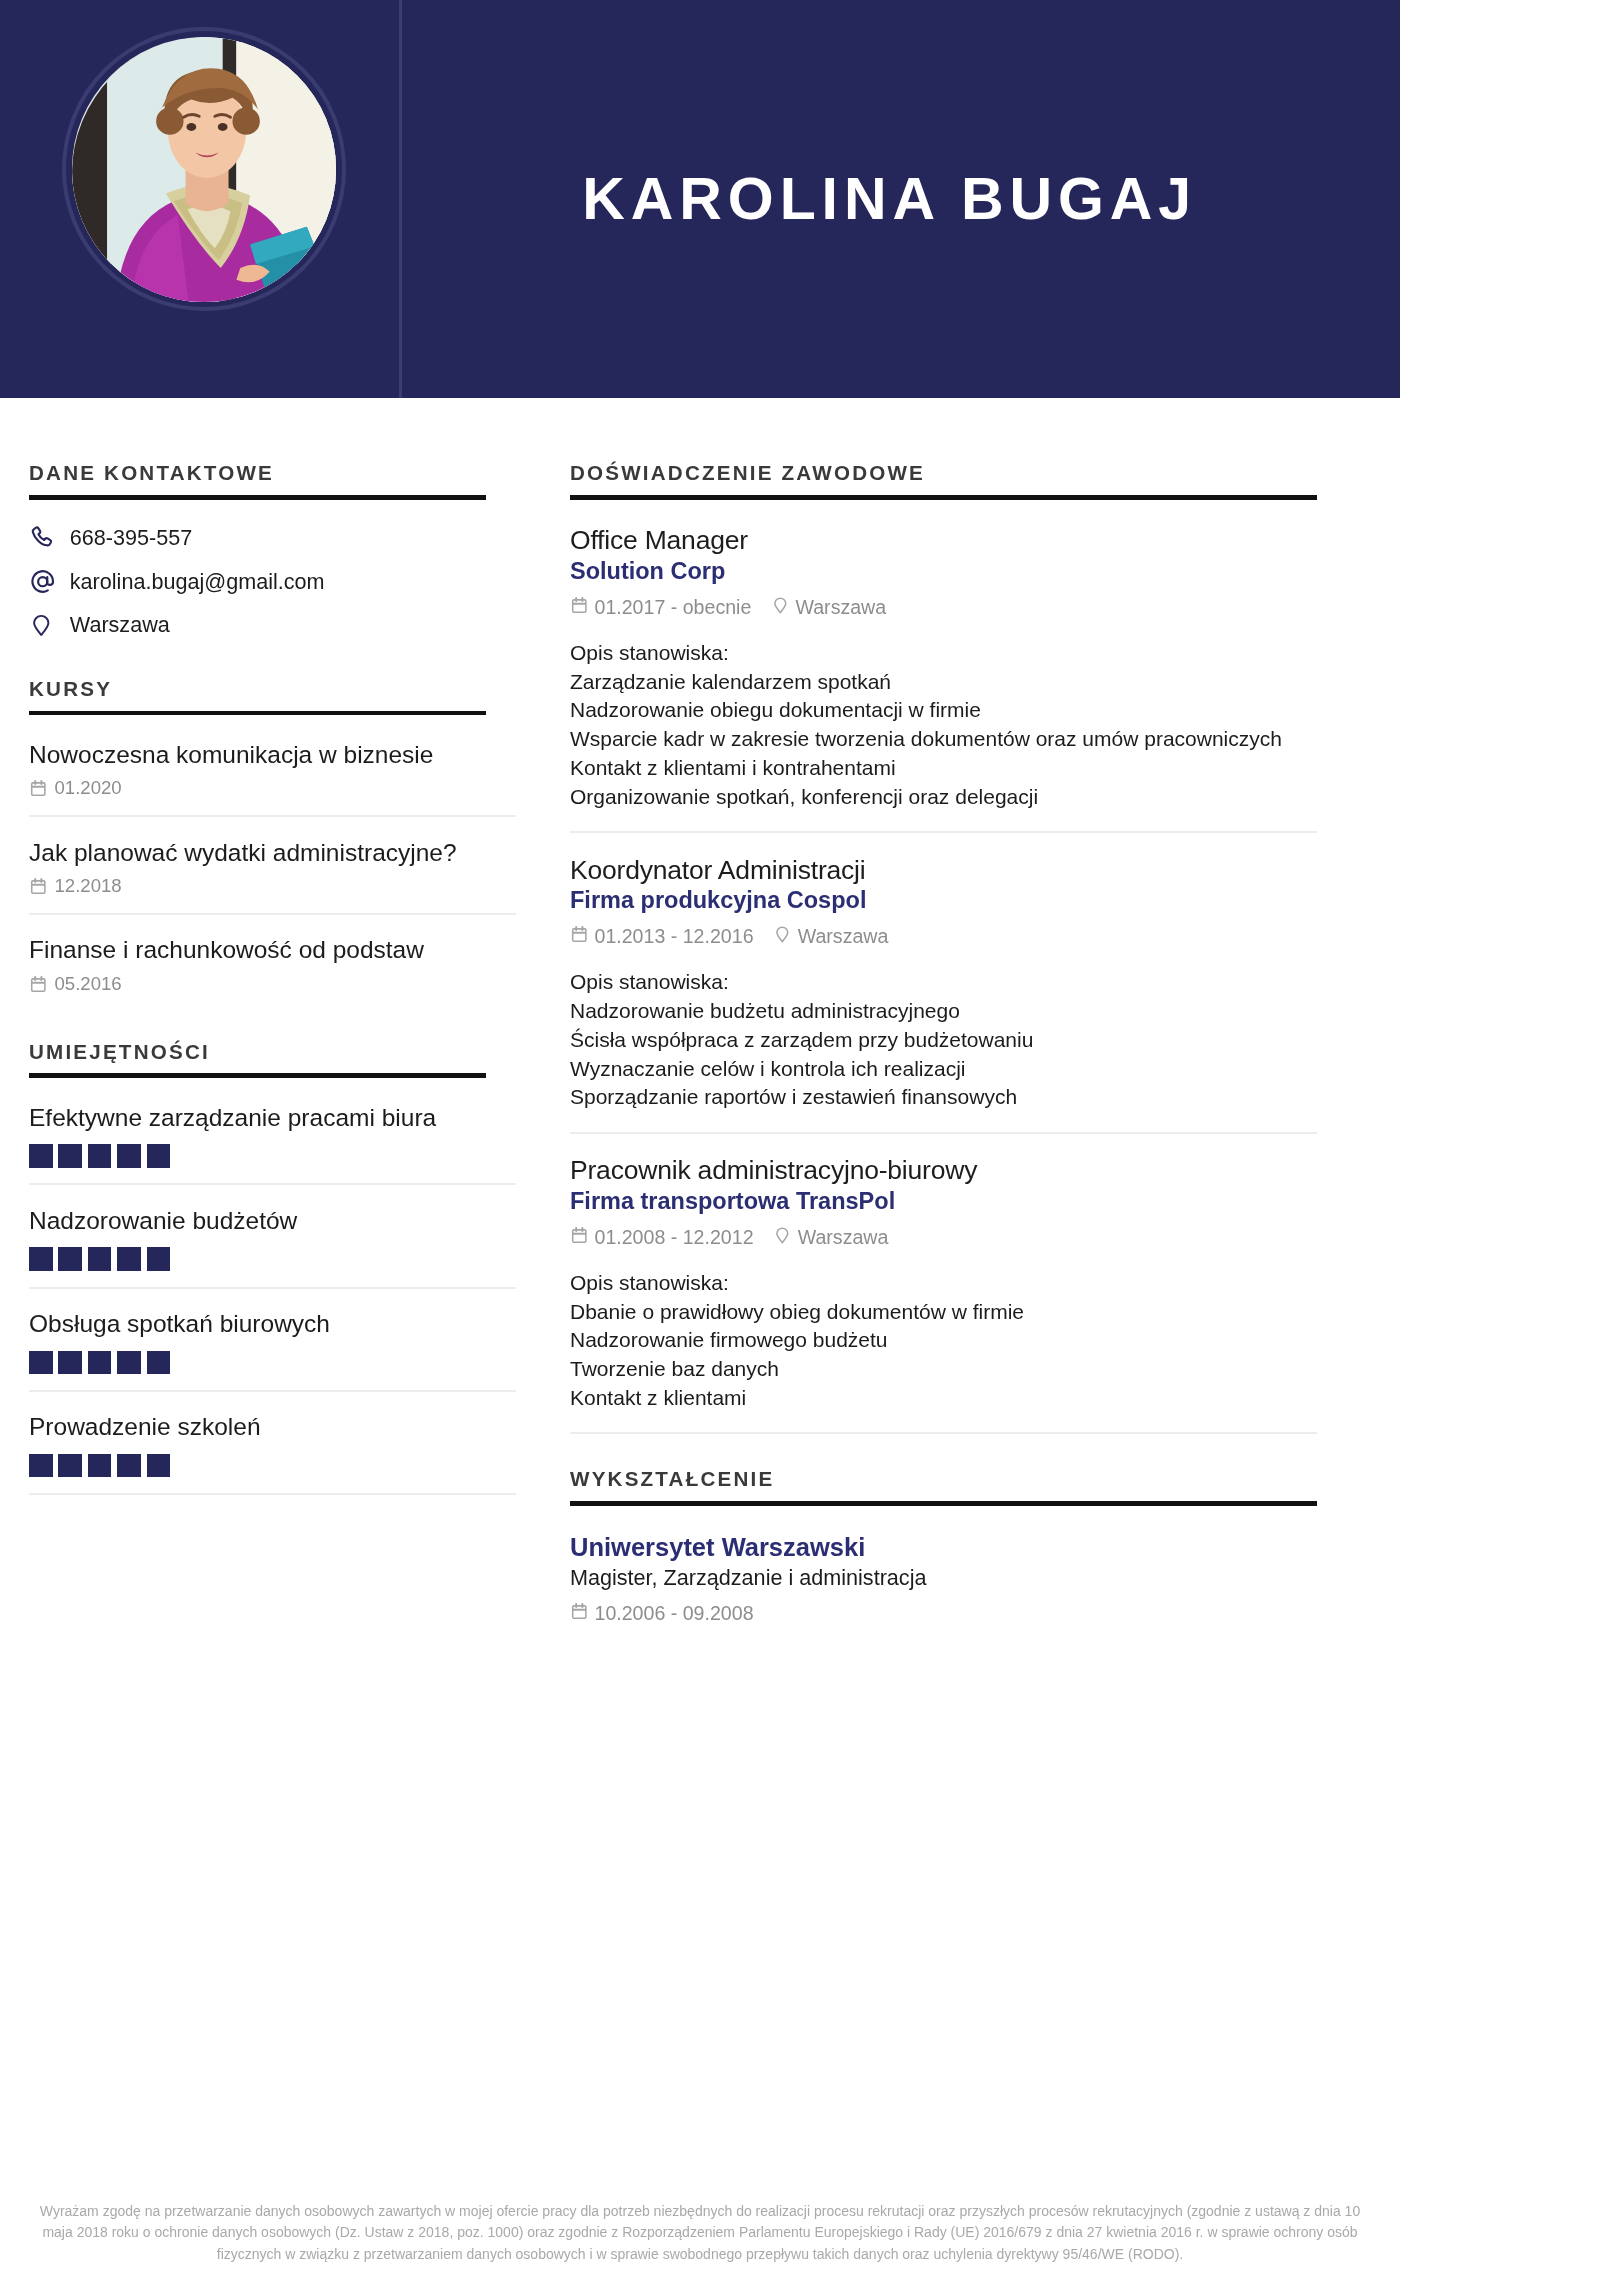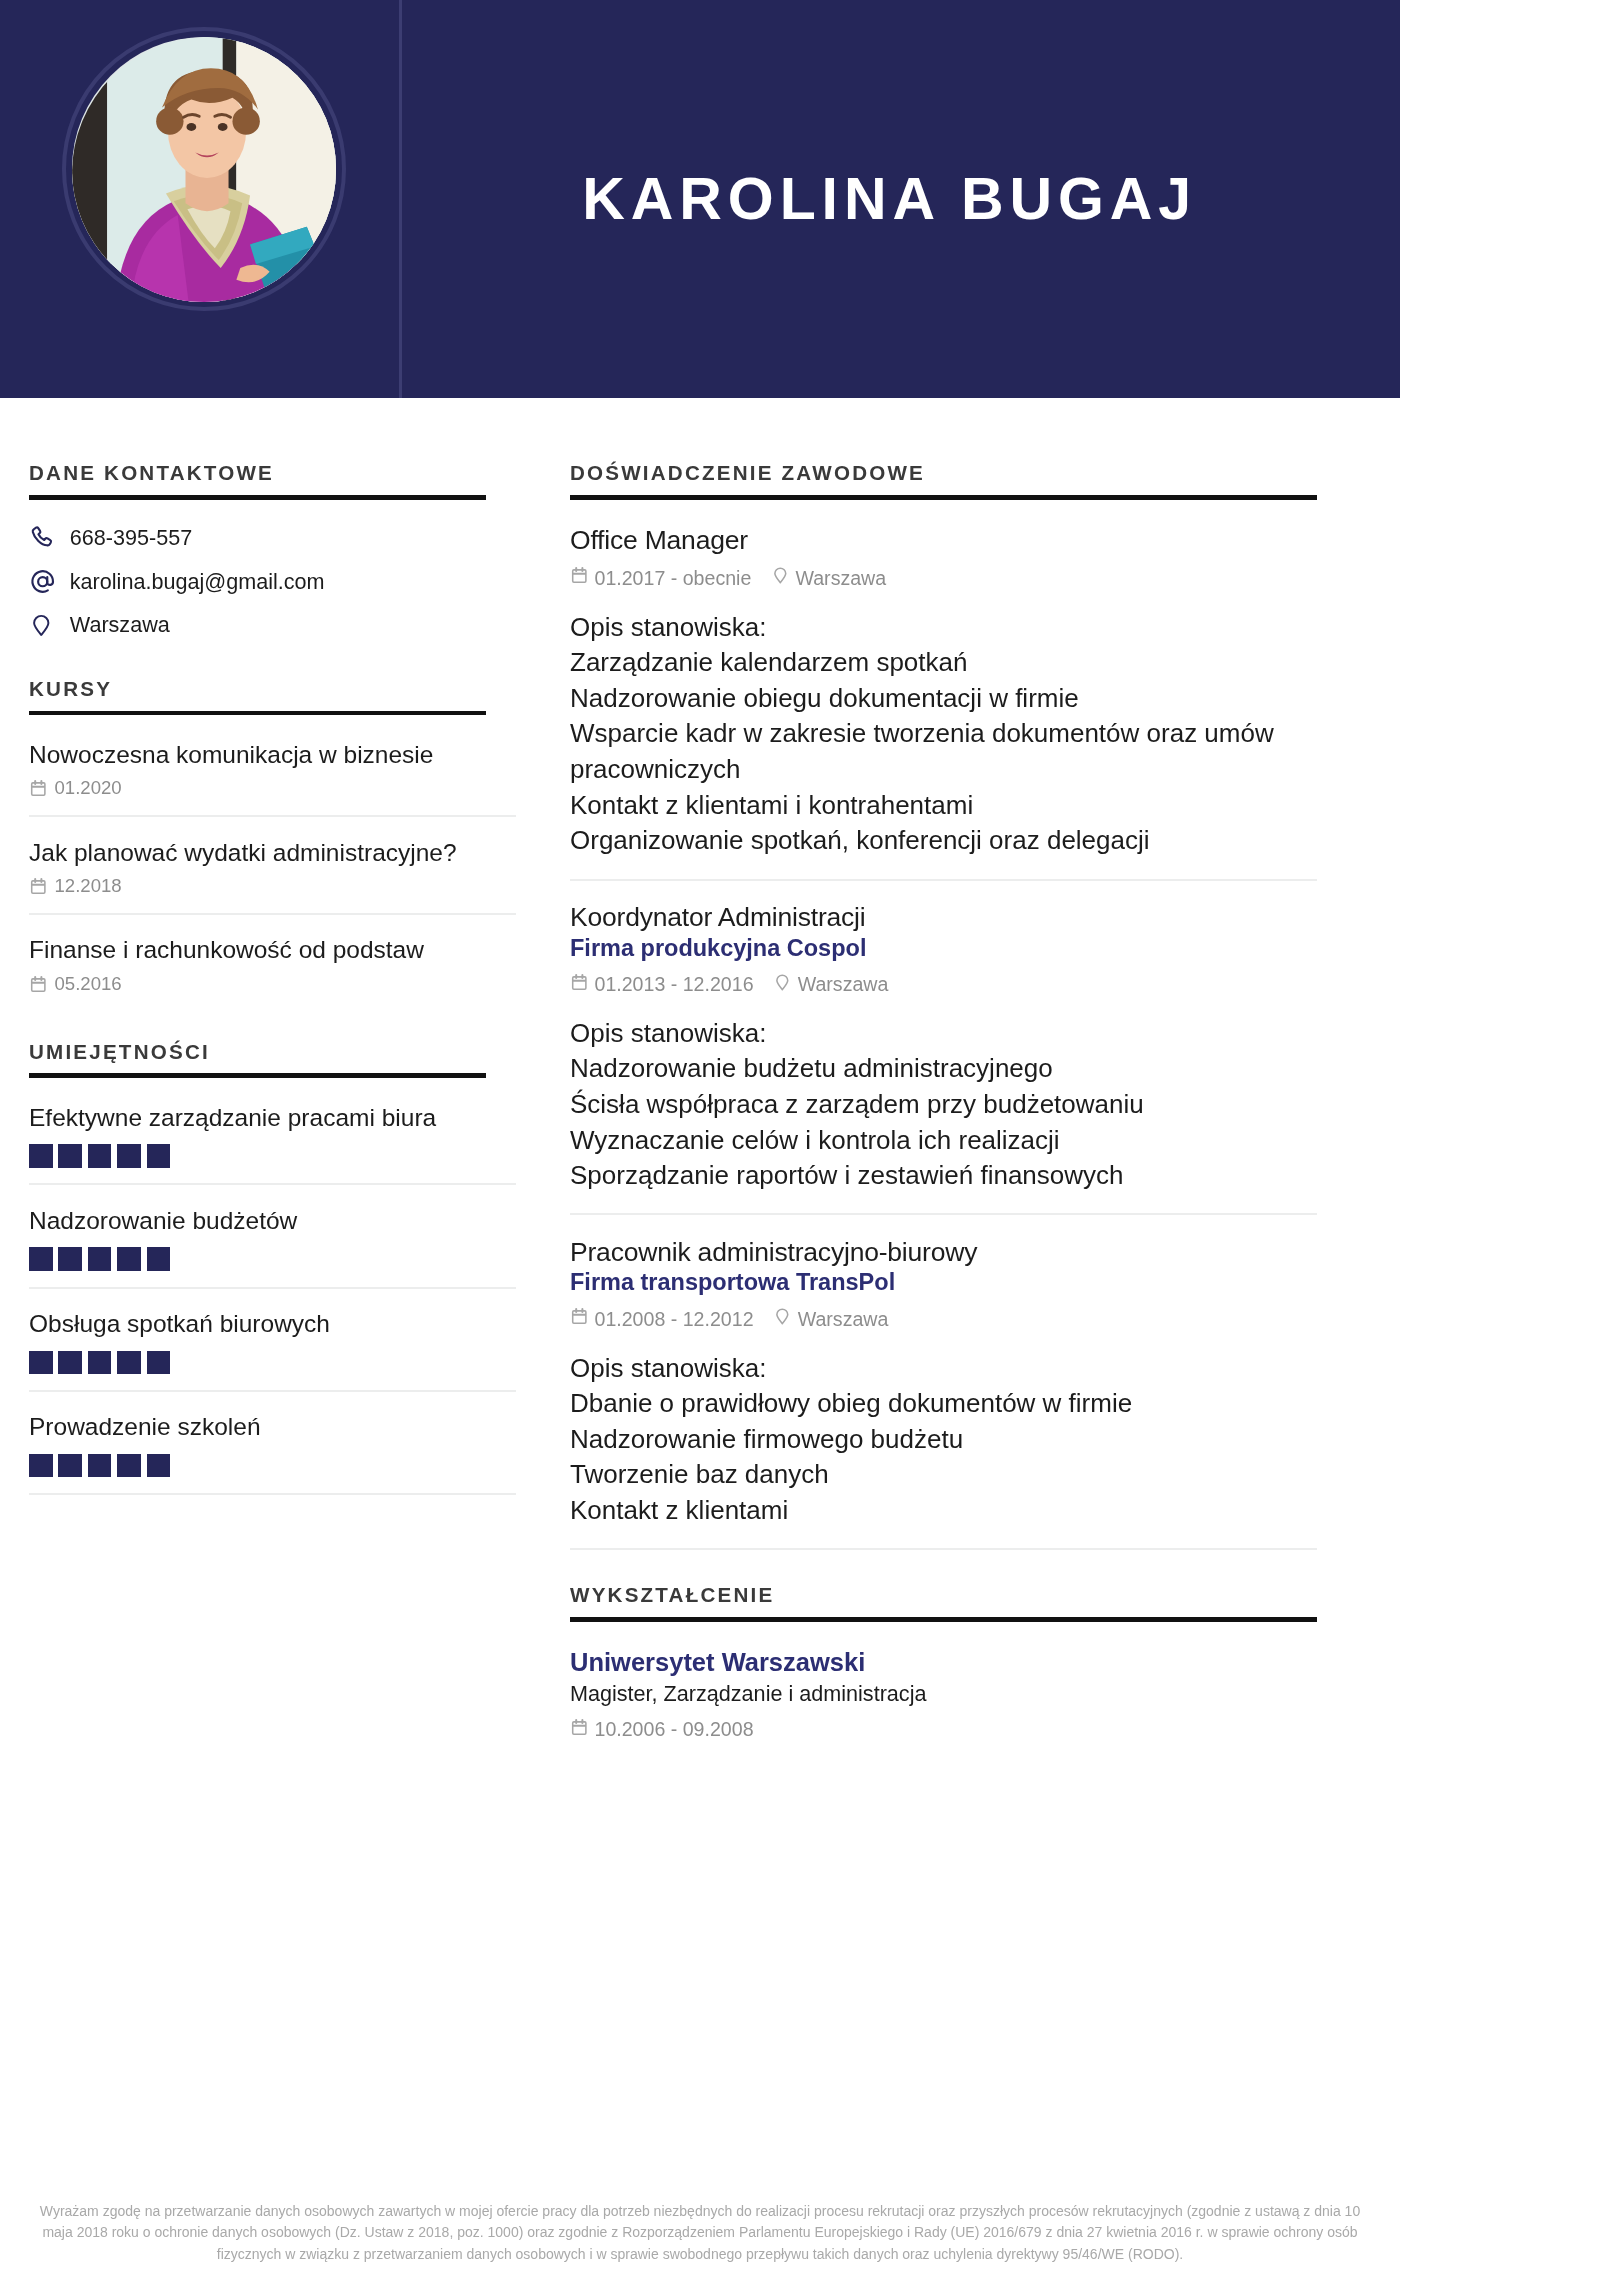--- a/index.html
+++ b/index.html
@@ -183,21 +183,21 @@
     display: flex;
     align-items: flex-start;
     gap: 19.6px;
     margin-top: 10.8px;
     font-size: 19.6px;
     color: #8d8d8d;
   }
   .exp-meta .mi { display: flex; align-items: center; gap: 5.9px; }
   .exp-desc {
     margin-top: 19.6px;
-    font-size: 26px;
+    font-size: 21px;
     color: #1c1c1c;
     line-height: 1.37;
     white-space: pre-line;
   }
 
   
   .edu-school {
     font-size: 25.5px;
     font-weight: 700;
     color: #2c2e73;
@@ -430,20 +430,21 @@
     </div>
 
     <div class="col-right">
 
       <div>
         <div class="sec-head">DOŚWIADCZENIE ZAWODOWE</div>
         <div class="sec-rule"></div>
 
         <div class="exp">
           <div class="exp-role">Office Manager</div>
+          <div class="exp-company">Solution Corp</div>
           <div class="exp-meta">
             <span class="mi">
               <span>
                 <svg width="18.6" height="18.6" viewBox="0 0 24 24" fill="none" stroke="#a6a6a6" stroke-width="2">
                   <rect x="3.5" y="5" width="17" height="16" rx="1.5"></rect>
                   <path d="M3.5 10 h17" stroke-width="2.6"></path>
                   <path d="M8 2.5 v4 M16 2.5 v4" stroke-linecap="round" stroke-width="2.6"></path>
                 </svg>
               </span>
               <span>01.2017 - obecnie</span>

